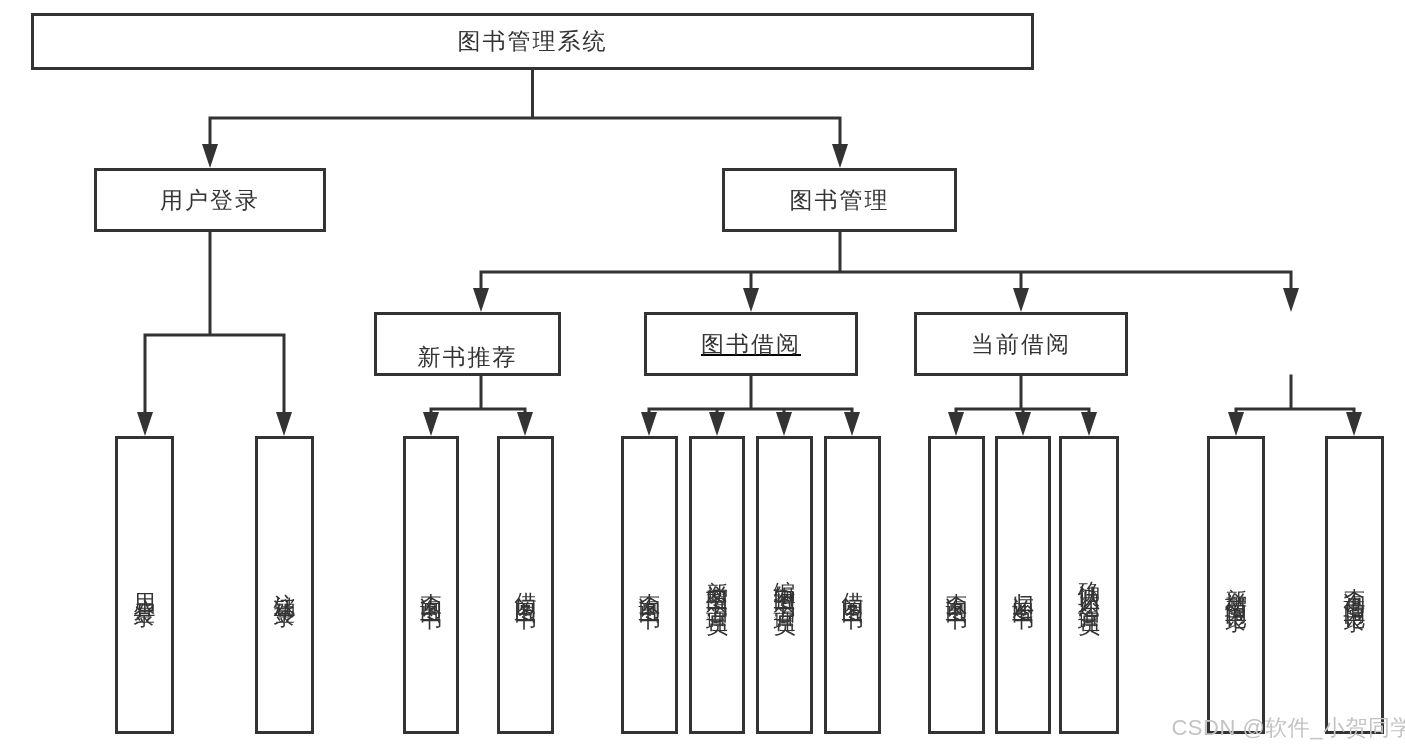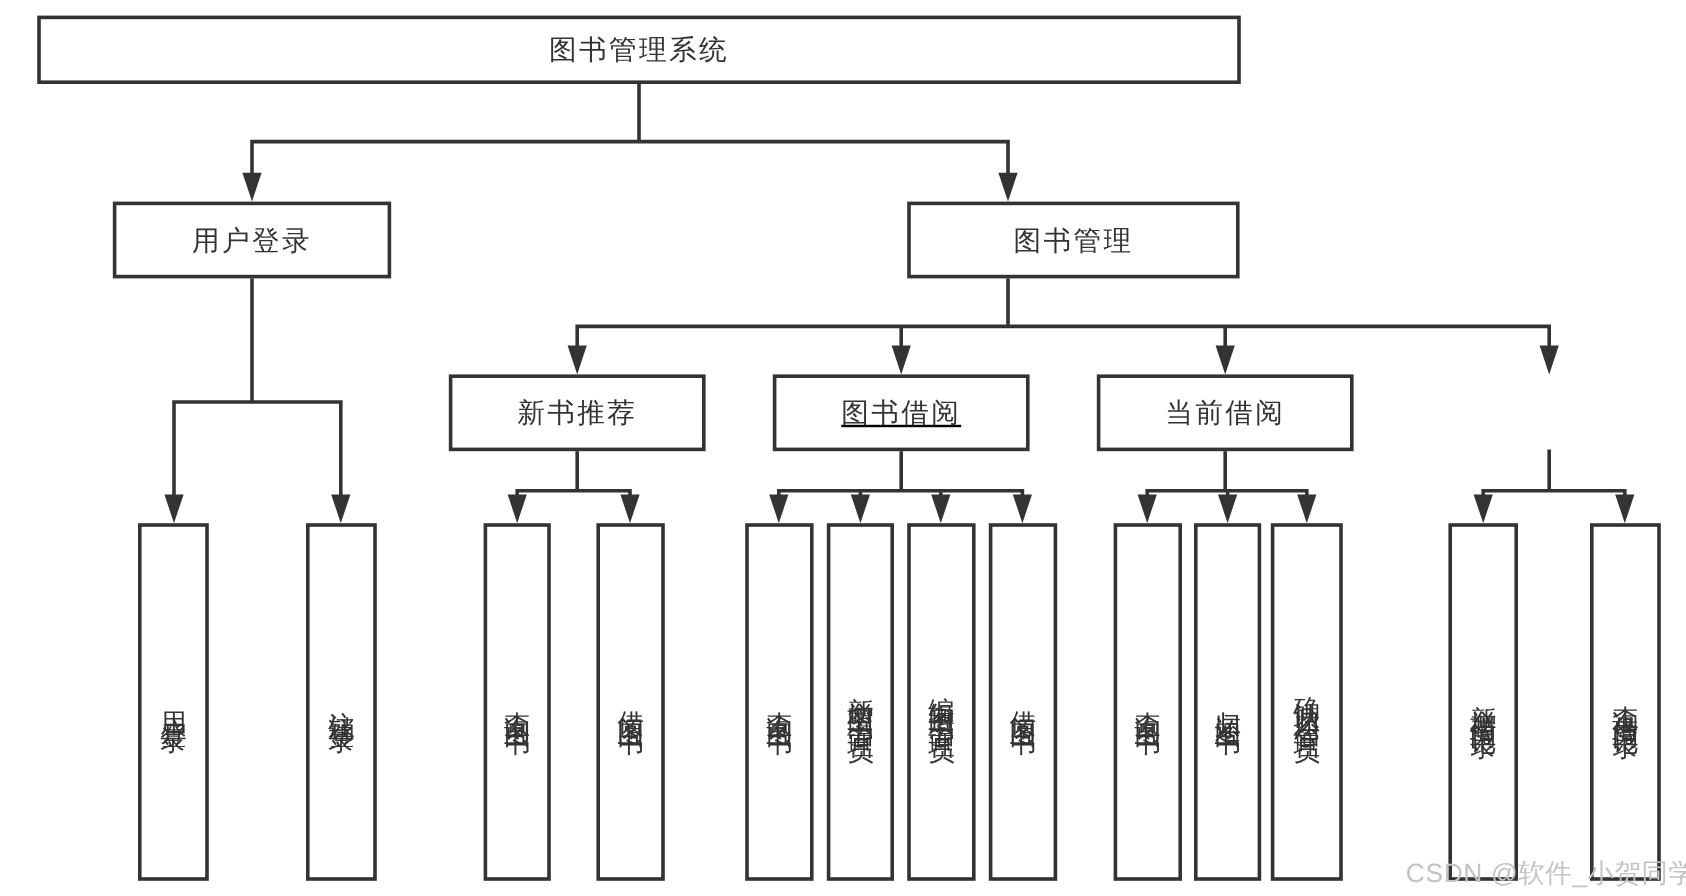--- a/index.html
+++ b/index.html
@@ -103,25 +103,25 @@
     </g>
   </svg>
 
   <div class="node" style="left:20px; top:13px; width:1003px; height:57px;">
     <span class="hlabel">图书管理系统</span>
   </div>
 
   <div class="node" style="left:83px; top:168px; width:232px; height:64px;">
     <span class="hlabel">用户登录</span>
   </div>
-  <div class="node" style="left:745px; top:168px; width:277px; height:64px;">
+  <div class="node" style="left:711px; top:168px; width:235px; height:64px;">
     <span class="hlabel">图书管理</span>
   </div>
 
-  <div class="node" style="left:363px; top:312px; width:214px; height:64px;">
+  <div class="node" style="left:363px; top:312px; width:187px; height:64px;align-items:flex-end;">
     <span class="hlabel">新书推荐</span>
   </div>
   <div class="node" style="left:633px; top:312px; width:214px; height:64px;text-decoration:underline;">
     <span class="hlabel">图书借阅</span>
   </div>
   <div class="node" style="left:903px; top:312px; width:214px; height:64px;">
     <span class="hlabel">当前借阅</span>
   </div>
 
   <div class="node" style="left:104px; top:436px; width:59px; height:298px;">

